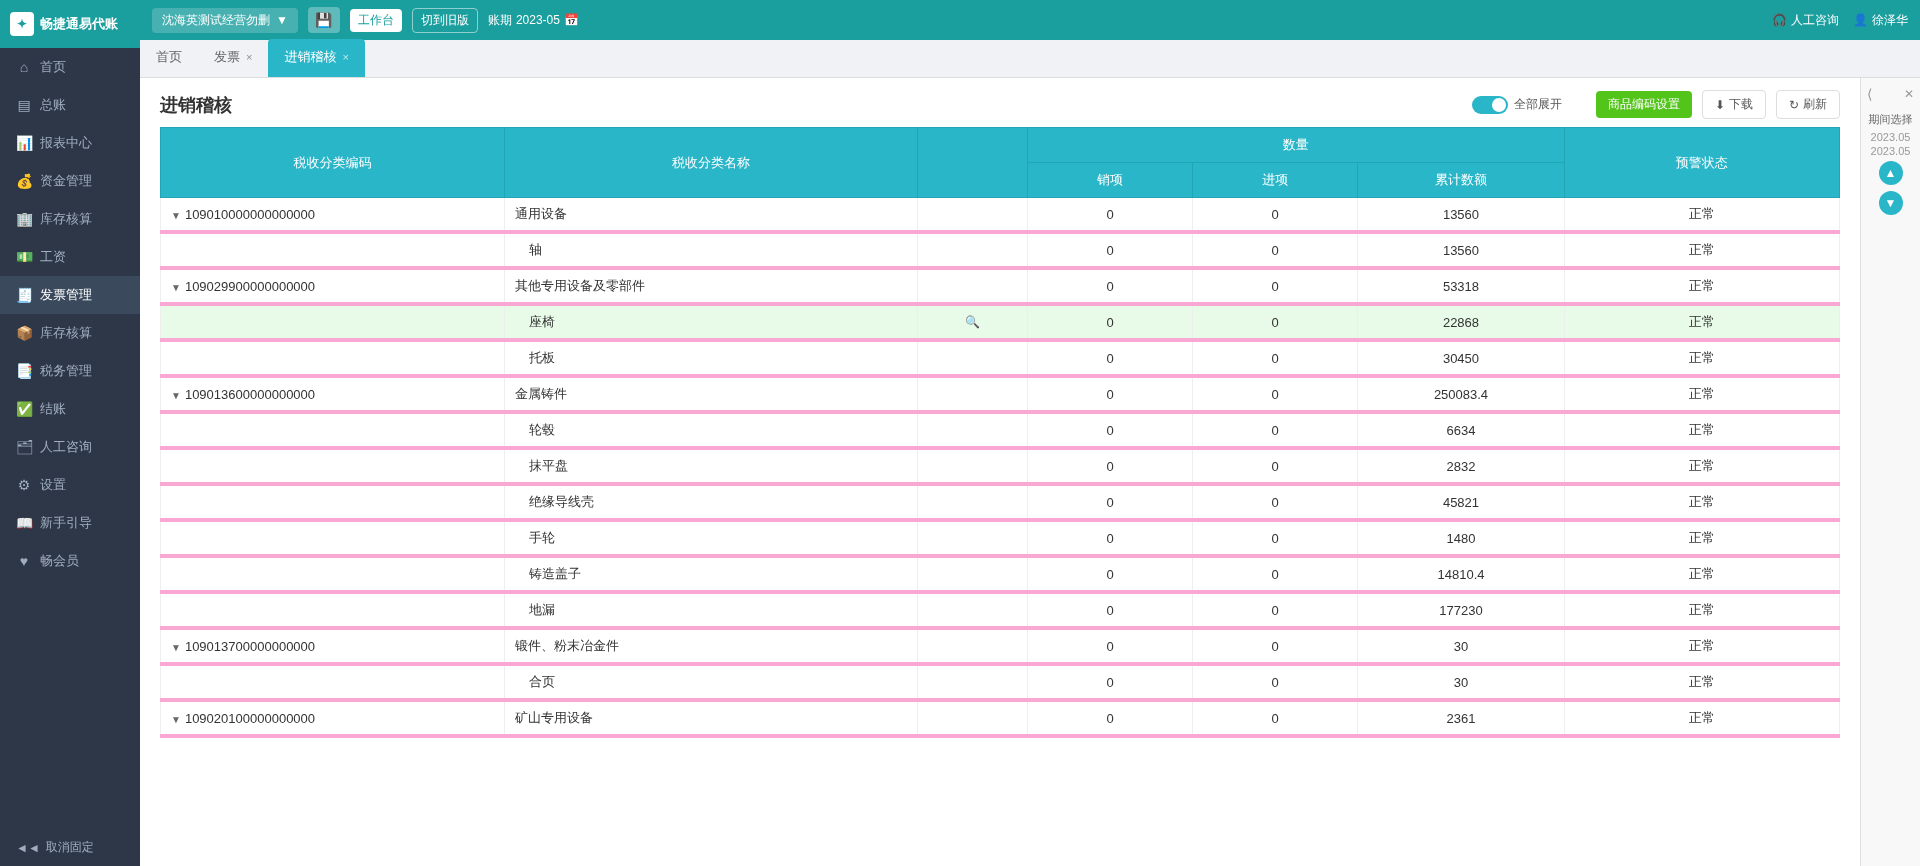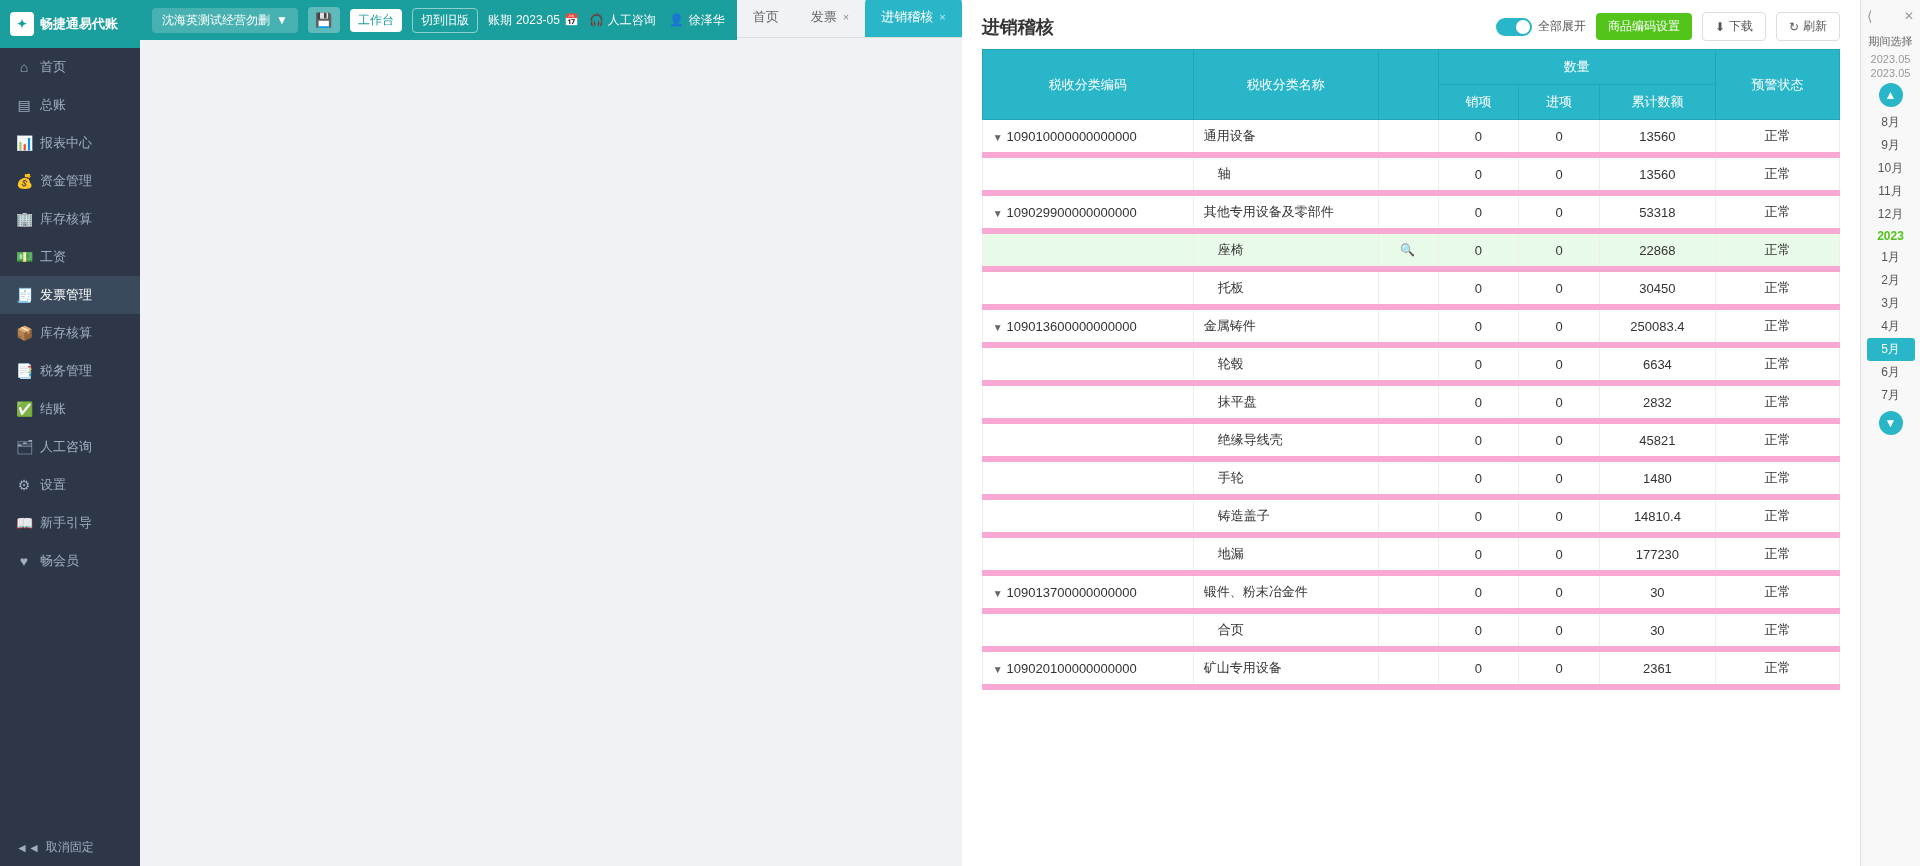--- a/index.html
+++ b/index.html
@@ -52,21 +52,21 @@
       display: flex;
       align-items: center;
       gap: 6px;
       cursor: pointer;
     }
 
     
     .main {
       flex: 1;
       display: flex;
-      flex-direction: row;
+      flex-direction: column;
       height: 866px;
       overflow: hidden;
     }
 
     
     .topbar {
       background: #1a9e9e;
       height: 40px;
       display: flex;
       align-items: center;
@@ -209,20 +209,21 @@
       font-size: 12px;
       cursor: pointer;
       border: 1px solid #ddd;
       background: white;
       color: #555;
     }
     .action-btn.green {
       background: #52c41a;
       color: white;
       border: none;
+      margin-left: 24px;
     }
 
     
     .table-wrap {
       flex: 1;
       overflow-y: auto;
       overflow-x: hidden;
       padding: 0 20px;
     }
     table {
@@ -232,21 +233,21 @@
     }
     thead th {
       background: #29b6c8;
       color: white;
       padding: 8px 10px;
       text-align: center;
       font-weight: 500;
       border: 1px solid #22a5b5;
     }
     tbody tr {
-      border-bottom: 6px solid #f9a8d4;
+      border-bottom: 4px solid #f9a8d4;
     }
     tbody tr.highlighted { background: #e8fbe8; }
     tbody td {
       padding: 7px 10px;
       color: #333;
       border: 1px solid #eee;
       text-align: center;
     }
     tbody td.left { text-align: left; }
     tbody td.indent { padding-left: 24px; text-align: left; }
@@ -633,31 +634,16 @@
 
     <div class="right-panel">
       <div class="right-panel-top">
         <span class="expand-btn">⟨</span>
         <span class="panel-close-btn">✕</span>
       </div>
       <div class="period-label">期间选择</div>
       <div style="font-size:11px;color:#999;text-align:center;">2023.05</div>
       <div style="font-size:11px;color:#999;text-align:center;">2023.05</div>
       <div class="scroll-up">▲</div>
-      <div id="month-list">
-          <div class="month-btn">8月</div>
-          <div class="month-btn">9月</div>
-          <div class="month-btn">10月</div>
-          <div class="month-btn">11月</div>
-          <div class="month-btn">12月</div>
-          <div class="month-btn year-label">2023</div>
-          <div class="month-btn">1月</div>
-          <div class="month-btn">2月</div>
-          <div class="month-btn">3月</div>
-          <div class="month-btn">4月</div>
-          <div class="month-btn active">5月</div>
-          <div class="month-btn">6月</div>
-          <div class="month-btn">7月</div>
-        </div>
       <div class="scroll-down">▼</div>
     </div>
   </div>
 </div>
 
 </body></html>

